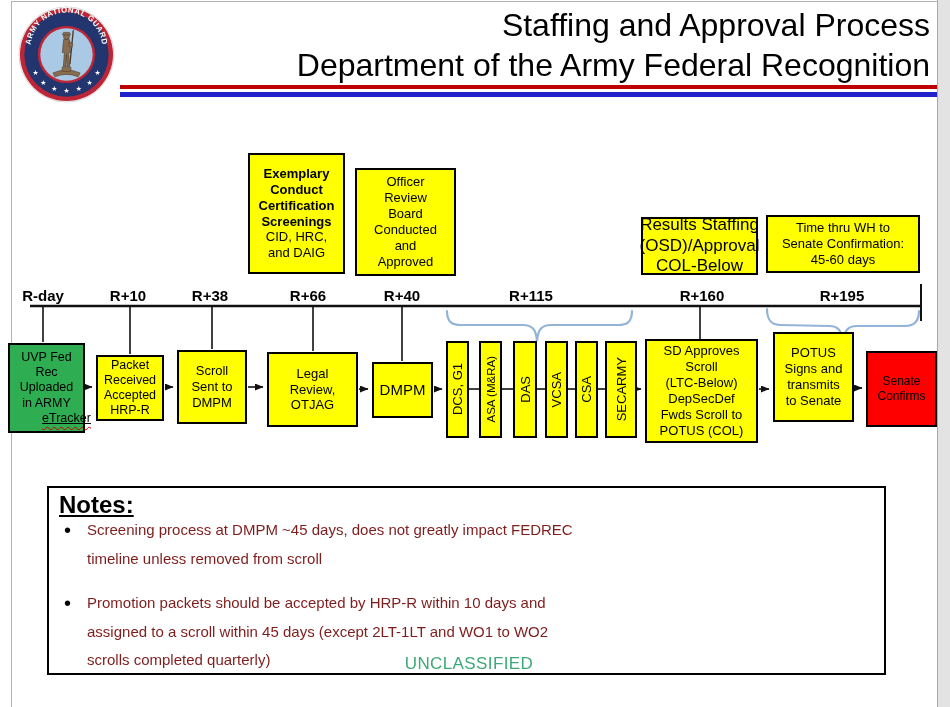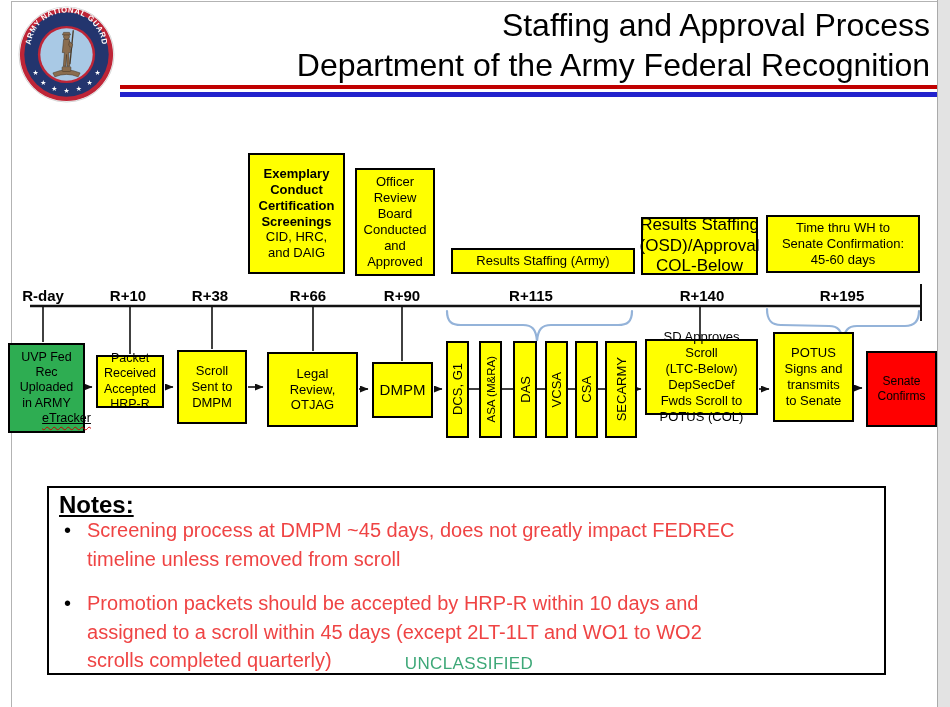--- a/index.html
+++ b/index.html
@@ -31,21 +31,21 @@
   .redbox{background:var(--red,#FF0000);}
   .et-outer{display:block;text-decoration:underline;text-decoration-color:#000;margin-left:40px;}
   .et-inner{text-decoration:underline wavy var(--squiggle,#CC0000);text-underline-offset:3.5px;text-decoration-thickness:1px;}
   .vtext{writing-mode:vertical-rl;transform:rotate(180deg);font-size:13px;white-space:nowrap;text-align:center;}
 
   
   #notes-box{left:47px;top:486px;width:839px;height:189px;border:2px solid #000;box-sizing:border-box;background:#fff;}
   #notes-heading{left:59px;top:491px;font-size:24px;font-weight:700;text-decoration:underline;}
   .bullet{position:absolute;left:64px;width:800px;display:flex;gap:16px;}
   .bullet-dot{font-size:20px;line-height:28.5px;}
-  .bullet-text{font-size:20px;line-height:28.5px;white-space:pre-line;color:#ef4444;}
+  .bullet-text{font-size:15px;line-height:28.5px;white-space:pre-line;color:#7f1d1d;}
   #classification{left:469px;top:654px;transform:translateX(-50%);font-size:17px;
                   letter-spacing:0.4px;color:var(--classGreen,#3EA878);}
 
   svg{display:block;}
   #connectors{position:absolute;left:0;top:0;z-index:1;}
   #seal{position:absolute;left:18px;top:6px;}
 </style>
 </head>
 <body>
 
@@ -129,61 +129,58 @@
     <g fill="none" stroke-width="2.2" style="stroke:var(--brace,#94B3D9)" stroke-linecap="round">
       <path d="M447,311 C447,322 452,325 461,325 L523,325 C532,325 536,329 537,341 C538,329 542,325 551,325 L618,325 C627,325 632,322 632,311"></path>
       <path d="M767,309 C767,321 772,325 781,325 L829,326 C838,326 842,330 843,344 C844,330 848,326 857,326 L905,326 C914,326 919,322 919,311"></path>
     </g>
   </svg>
 
   <div class="tlabel" style="left:43px">R-day</div>
   <div class="tlabel" style="left:128px">R+10</div>
   <div class="tlabel" style="left:210px">R+38</div>
   <div class="tlabel" style="left:308px">R+66</div>
-  <div class="tlabel" style="left:402px">R+90</div>
+  <div class="tlabel" style="left:402px">R+40</div>
   <div class="tlabel" style="left:531px">R+115</div>
-  <div class="tlabel" style="left:702px">R+140</div>
+  <div class="tlabel" style="left:702px">R+160</div>
   <div class="tlabel" style="left:842px">R+195</div>
 
   <div class="box" style="left:248px;top:153px;width:97px;height:121px">
       <div class="bt" style="font-size:13px"><span class="bold">Exemplary
 Conduct
 Certification
 Screenings</span><span class="rest">CID, HRC,
 and DAIG</span></div>
     </div>
-  <div class="box" style="left:355px;top:168px;width:80px;height:108px">
+  <div class="box" style="left:355px;top:168px;width:101px;height:108px">
       <div class="bt" style="font-size:13px">Officer
 Review
 Board
 Conducted
 and
 Approved</div>
     </div>
-  <div class="box" style="left:451px;top:248px;width:184px;height:26px">
-      <div class="bt" style="font-size:13px">Results Staffing (Army)</div>
-    </div>
   <div class="box" style="left:641px;top:217px;width:117px;height:58px">
       <div class="bt" style="font-size:17px">Results Staffing
 (OSD)/Approval
 COL-Below</div>
     </div>
   <div class="box" style="left:766px;top:215px;width:154px;height:58px">
       <div class="bt" style="font-size:13px">Time thru WH to
 Senate Confirmation:
 45-60 days</div>
     </div>
 
   <div class="box green" style="left:8px;top:343px;width:77px;height:90px">
       <div class="bt"><span>UVP Fed
 Rec
 Uploaded
 in ARMY</span><span class="et-outer"><span class="et-inner">eTracker</span></span></div>
     </div>
-  <div class="box" style="left:96px;top:355px;width:68px;height:53px">
+  <div class="box" style="left:96px;top:355px;width:68px;height:66px">
       <div class="bt">Packet
 Received
 Accepted
 HRP-R</div>
     </div>
   <div class="box" style="left:177px;top:350px;width:70px;height:74px">
       <div class="bt" style="font-size:13px">Scroll
 Sent to
 DMPM</div>
     </div>
@@ -208,21 +205,21 @@
   <div class="box" style="left:545px;top:341px;width:23px;height:97px">
       <div class="vtext">VCSA</div>
     </div>
   <div class="box" style="left:575px;top:341px;width:23px;height:97px">
       <div class="vtext">CSA</div>
     </div>
   <div class="box" style="left:605px;top:341px;width:32px;height:97px">
       <div class="vtext">SECARMY</div>
     </div>
 
-  <div class="box" style="left:645px;top:339px;width:113px;height:76px">
+  <div class="box" style="left:645px;top:339px;width:113px;height:104px">
       <div class="bt" style="font-size:13px">SD Approves
 Scroll
 (LTC-Below)
 DepSecDef
 Fwds Scroll to
 POTUS (COL)</div>
     </div>
   <div class="box" style="left:773px;top:332px;width:81px;height:90px">
       <div class="bt" style="font-size:13px">POTUS
 Signs and

